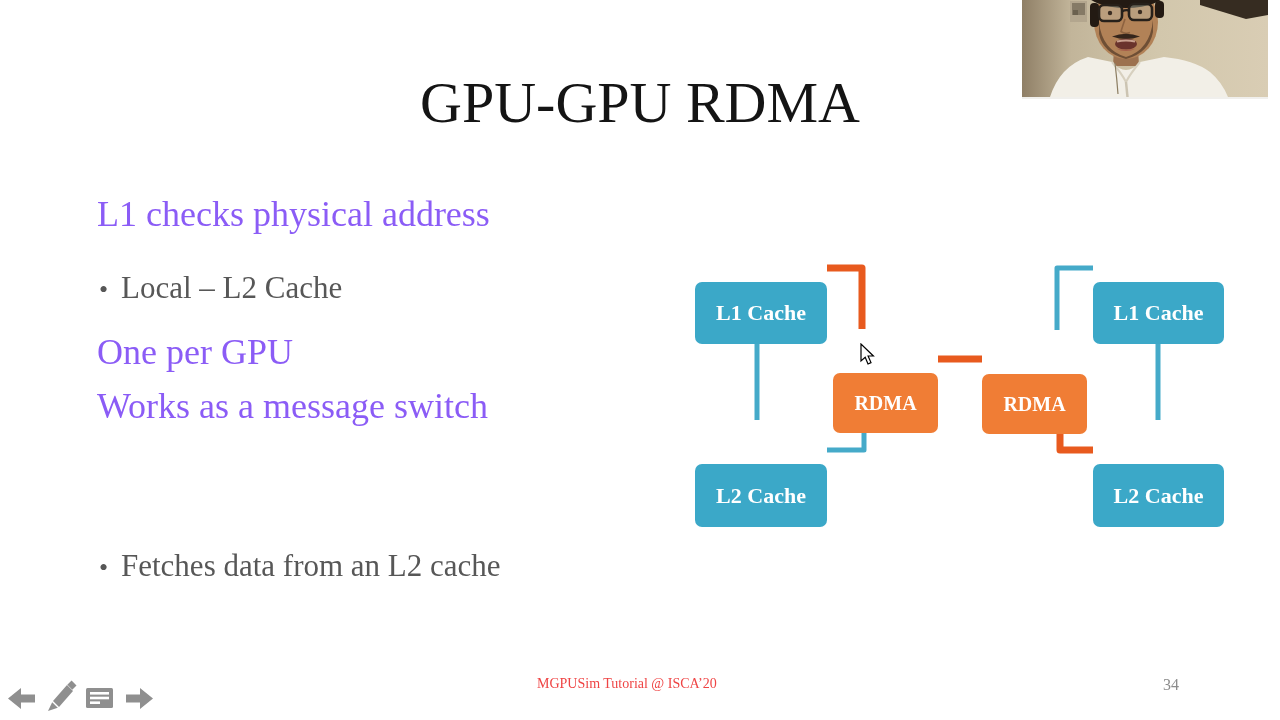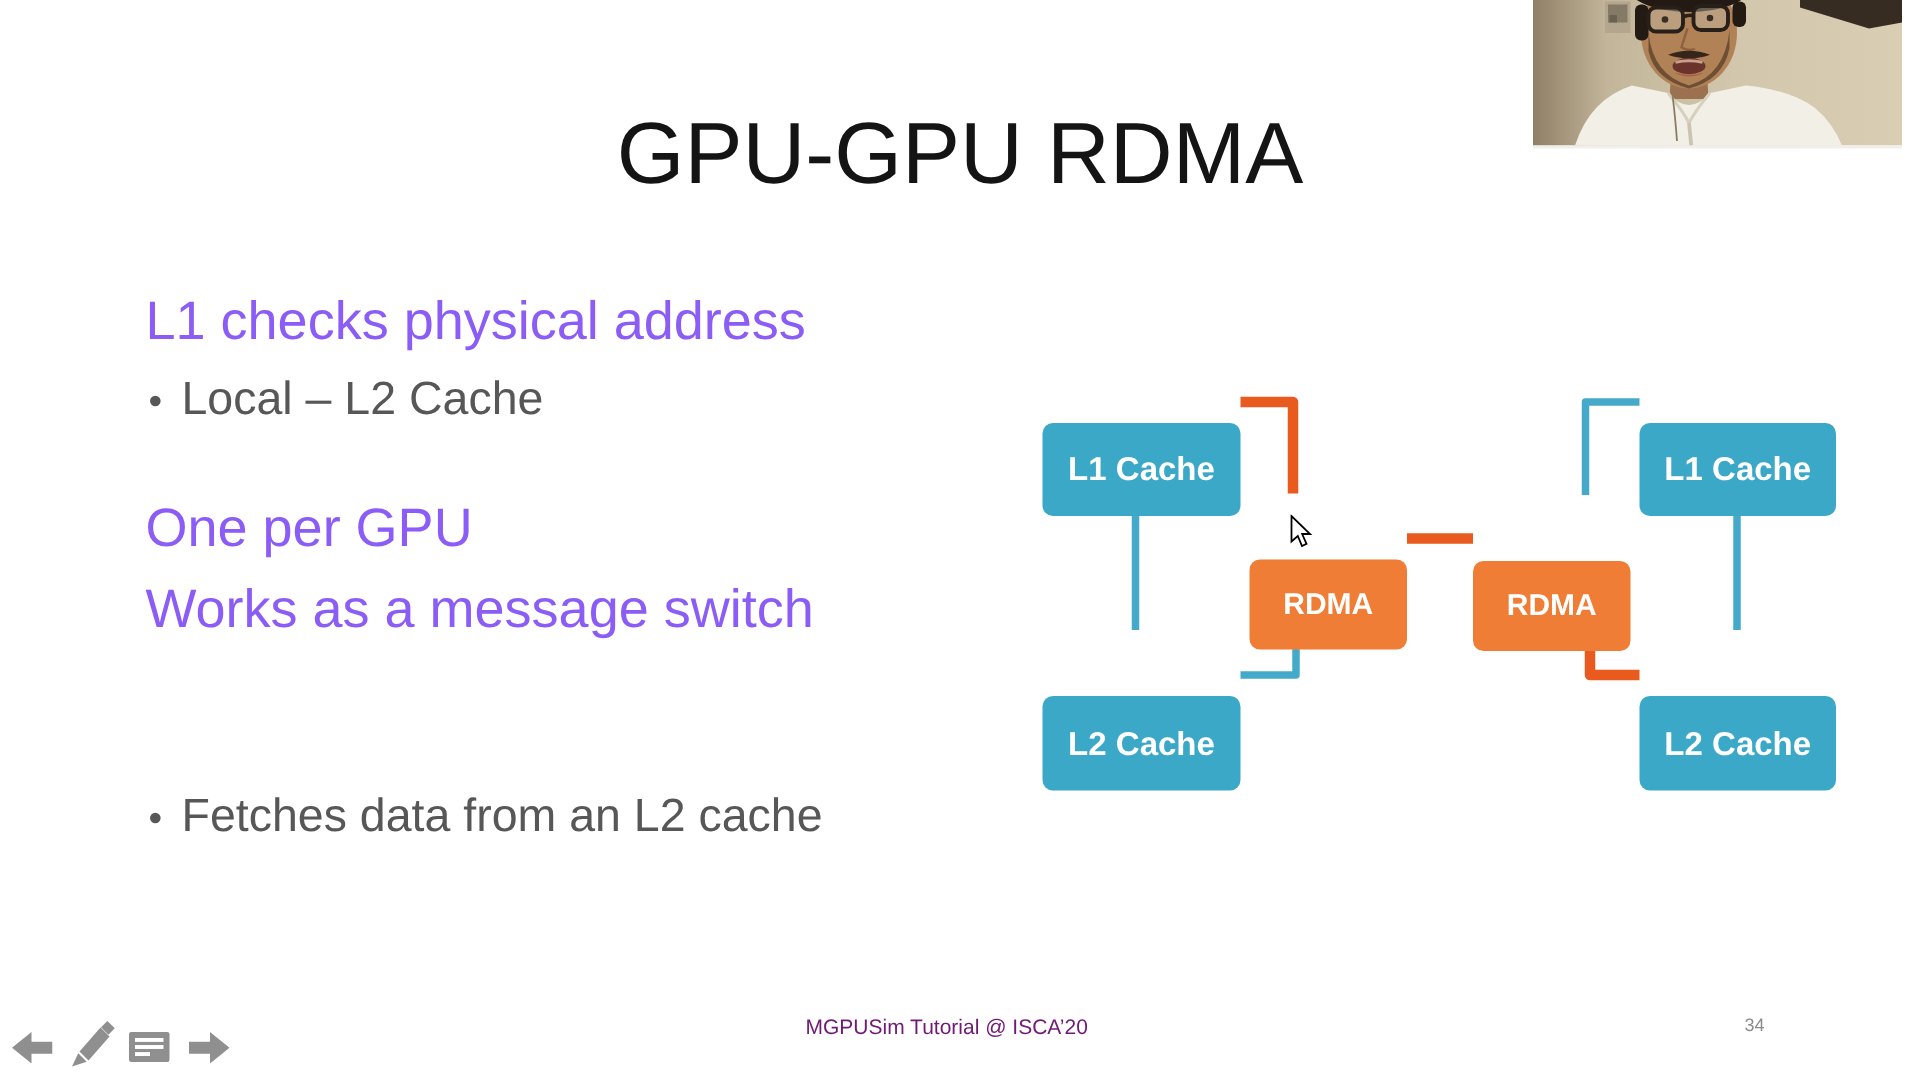--- a/index.html
+++ b/index.html
@@ -1,45 +1,45 @@
 <!DOCTYPE html>
 <html><head>
 <meta charset="utf-8">
 <style>
   html,body{margin:0;padding:0;background:#ffffff;}
   #screen{position:relative;width:1280px;height:720px;background:#ffffff;overflow:hidden;
-          font-family:Liberation Sans, sans-serif;}
+          font-family:Liberation Serif, serif;}
 
   
   .slide-title{position:absolute;left:0;top:70px;width:1280px;text-align:center;
                font-size:58px;line-height:1.15;color:#141414;}
   .line{position:absolute;line-height:1;white-space:nowrap;}
   .heading{left:97px;font-size:36px;color:#8b5cf6;}
-  .bullet{left:99px;font-size:31px;color:#575757;}
+  .bullet{left:99px;font-size:31px;color:#575757;margin-top:22px;}
   .dot{display:inline-block;width:22px;font-size:26px;color:#575757;}
   .l0{top:196px}.l1{top:250px}.l2{top:289px}.l3{top:334px}
   .l4{top:388px}.l5{top:440px}.l6{top:486px}.l7{top:528px}
 
   
   .connector-layer{position:absolute;left:0;top:0;width:1280px;height:720px;}
   .dbox{position:absolute;border-radius:7px;display:flex;align-items:center;justify-content:center;
         color:#ffffff;font-weight:bold;margin-top:44px;}
   .cache{background:#3BA8C8;font-size:22px;}
   .rdma{background:#F07D35;font-size:20px;}
   .b-l1-left {left:695px;top:238px;width:132px;height:62px;}
   .b-l2-left {left:695px;top:420px;width:132px;height:63px;}
   .b-rdma-left {left:833px;top:329px;width:105px;height:60px;}
   .b-rdma-right{left:982px;top:330px;width:105px;height:60px;}
   .b-l1-right{left:1093px;top:238px;width:131px;height:62px;}
   .b-l2-right{left:1093px;top:420px;width:131px;height:63px;}
   .cursor{position:absolute;left:860px;top:343px;}
 
   
-  .footer-text{position:absolute;left:537px;top:677px;font-size:14px;color:#701a75;line-height:1;}
-  .page-number{position:absolute;left:1163px;top:677px;font-size:12px;color:#8c8c8c;line-height:1;}
+  .footer-text{position:absolute;left:537px;top:677px;font-size:14px;color:#ef4444;line-height:1;}
+  .page-number{position:absolute;left:1163px;top:677px;font-size:16px;color:#8c8c8c;line-height:1;}
 
   
   .toolbar{position:absolute;left:8px;top:680px;width:180px;height:36px;}
   .tool{position:absolute;}
   .t-prev{left:0;top:8px;}  .t-pen{left:36px;top:0;}
   .t-comment{left:78px;top:8px;} .t-next{left:118px;top:8px;}
 
   
   .webcam{position:absolute;left:1022px;top:0;width:246px;height:97px;border-bottom:2px solid #f0efec;}
   .webcam svg{display:block;}

